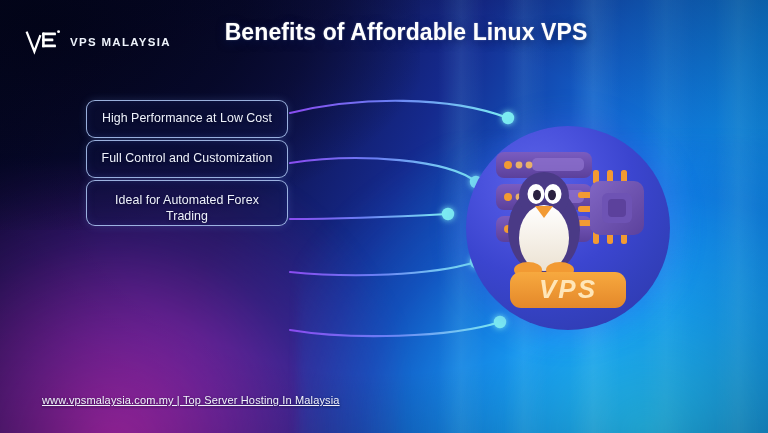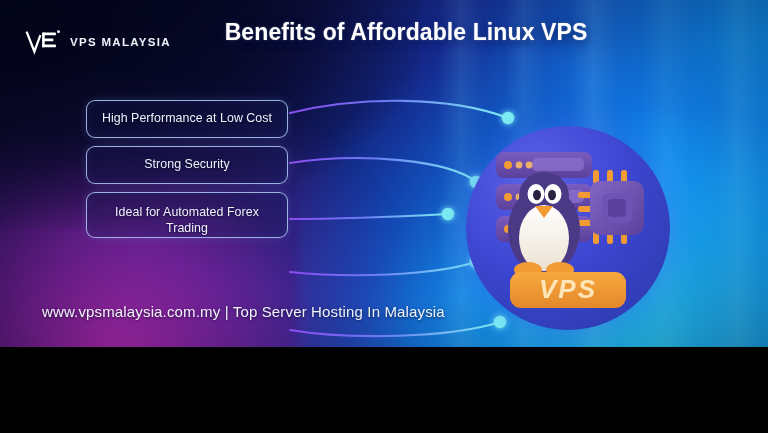--- a/index.html
+++ b/index.html
@@ -5,21 +5,21 @@
 <style>
   * { margin:0; padding:0; box-sizing:border-box; }
   html,body{
     width:768px; height:433px; overflow:hidden;
     font-family:"Liberation Sans", sans-serif;
     background:#000;
   }
 
   
   .stage{
-    position:relative; width:768px; height:347px; overflow:hidden;
+    position:relative; width:768px; height:433px; overflow:hidden;
     background:#0a0a30;
   }
 
   
   .bg-base{
     position:absolute; inset:0;
     background:
       linear-gradient(115deg,
         #040726 0%,
         #08093a 18%,
@@ -95,21 +95,21 @@
   .connectors{
     position:absolute; left:0; top:0; width:768px; height:433px;
     pointer-events:none;
   }
 
   
   .boxes{ position:absolute; left:86px; top:100px; width:202px; }
   .pill{
     position:relative;
     width:202px; height:38px;
-    margin-bottom:8px;
+    margin-bottom:2px;
     border:1.3px solid rgba(175,200,245,.88);
     border-radius:9px;
     background:rgba(18,22,72,.30);
     display:flex; align-items:center; justify-content:center;
     text-align:center;
     box-shadow:0 0 9px rgba(130,170,255,.20), inset 0 0 10px rgba(90,130,230,.10);
   }
   .pill.two-line{ height:46px;align-items:flex-end; }
   .pill span{
     color:#eef2fb; font-size:12.4px; font-weight:400;
@@ -132,23 +132,24 @@
         #3b45cf 48%,
         #3340bd 70%,
         #2c37a8 100%);
     box-shadow:0 0 34px rgba(70,90,230,.45);
   }
   .art{ position:absolute; inset:0; }
 
   
   .footer{
     position:absolute; left:42px; bottom:27px;
-    color:#f0f3fa; font-size:15px; font-weight:400;
+    color:#f0f3fa; font-size:11px; font-weight:400;
     letter-spacing:.15px;
     text-shadow:0 1px 3px rgba(0,0,30,.6);
+    text-decoration:underline;
   }
 </style>
 </head>
 <body>
 
 <div class="stage">
 
   <div class="bg-base"></div>
   <div class="bg-magenta"></div>
   <div class="bg-cyan"></div>
@@ -204,24 +205,24 @@
       <circle cx="500" cy="322" r="6.2"></circle>
     </g>
   </svg>
 
   <div class="boxes">
 
     <div class="pill">
       <span>High Performance at Low Cost</span>
     </div>
 
-
     <div class="pill">
-      <span>Strong Security</span>
+      <span>Full Control and Customization</span>
     </div>
+
 
 
     <div class="pill two-line">
       <span>Ideal for Automated Forex Trading</span>
     </div>
 
   </div>
 
   <div class="illus">
     <div class="circle"></div>

